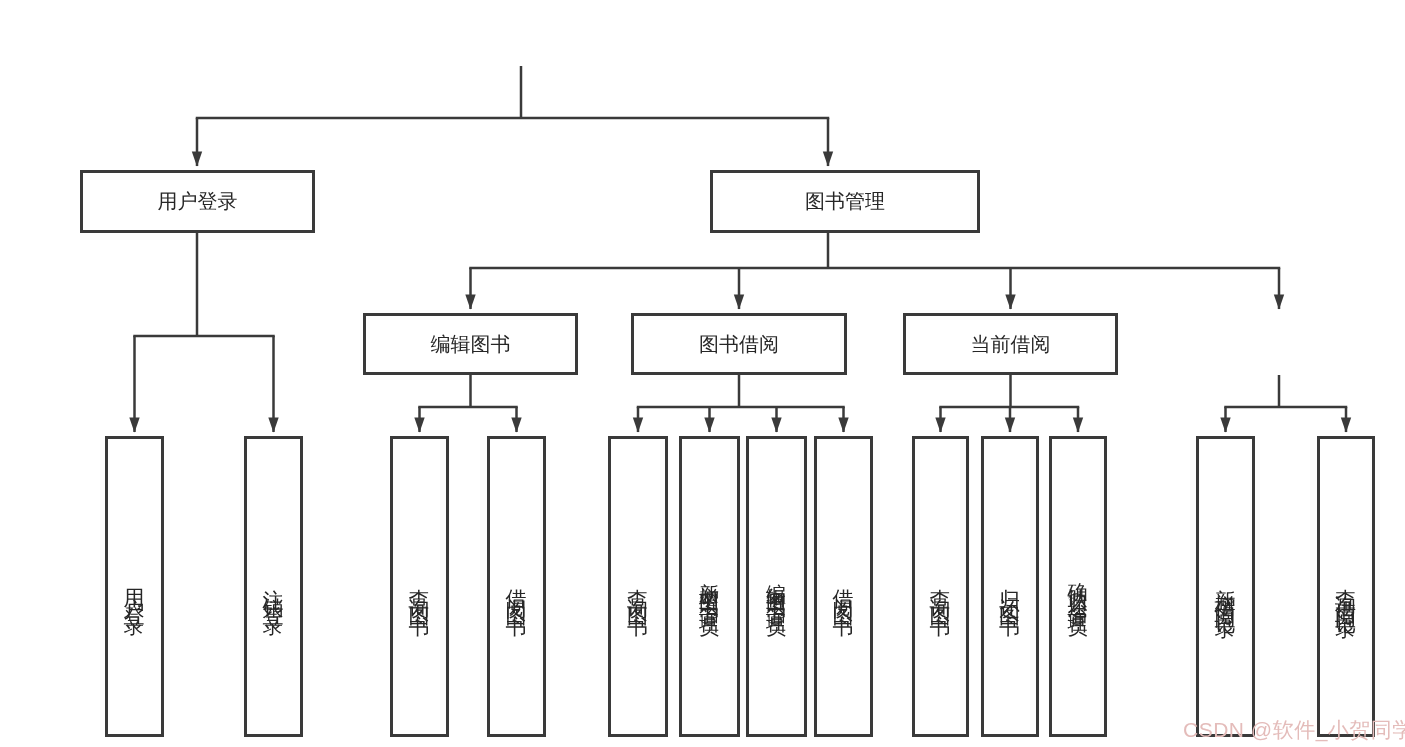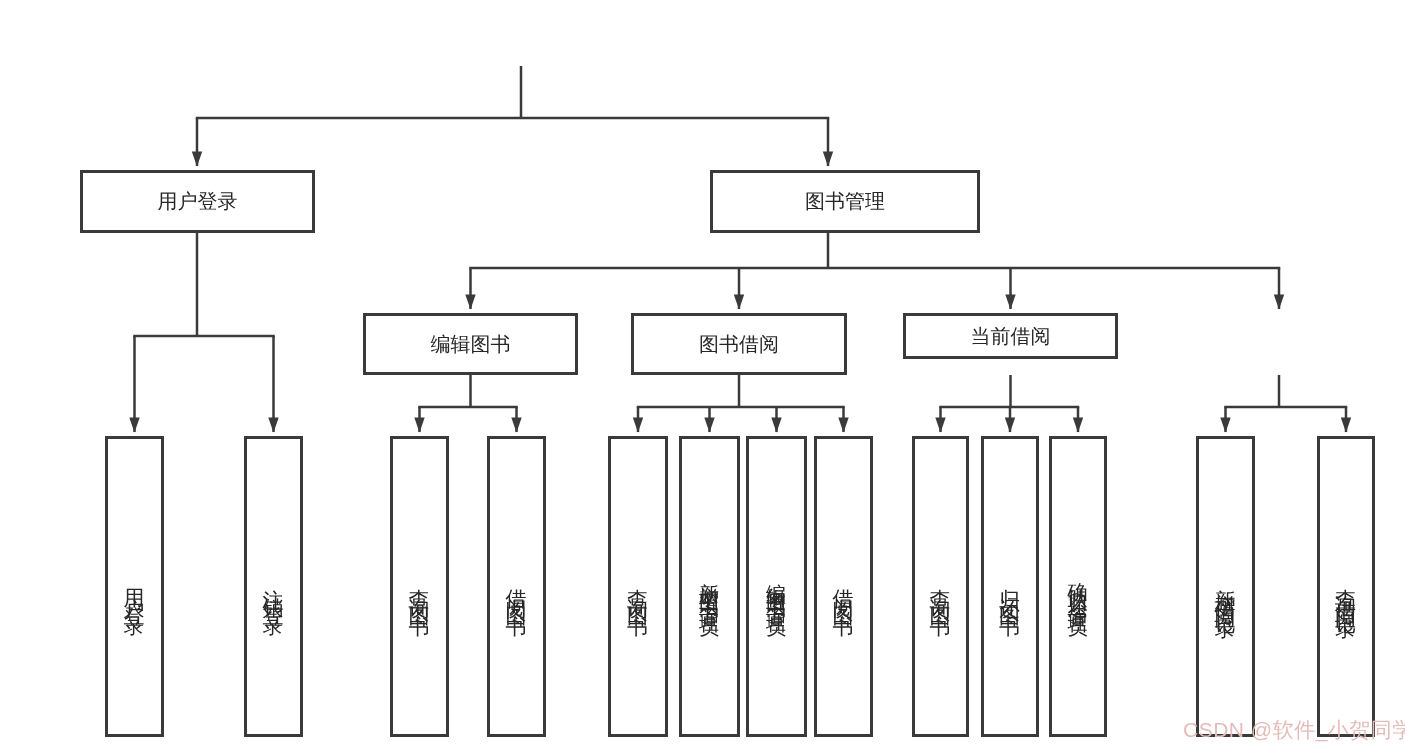--- a/index.html
+++ b/index.html
@@ -91,21 +91,21 @@
     <path class="wire" d="M1225.5 407 V432" marker-end="url(#arw)"></path>
     <path class="wire" d="M1346 407 V432" marker-end="url(#arw)"></path>
   </svg>
 
 
   <div class="node" style="left:80px;top:170px;width:235px;height:63px;">用户登录</div>
   <div class="node" style="left:710px;top:170px;width:270px;height:63px;">图书管理</div>
 
   <div class="node" style="left:363px;top:313px;width:215px;height:62px;">编辑图书</div>
   <div class="node" style="left:631px;top:313px;width:216px;height:62px;">图书借阅</div>
-  <div class="node" style="left:903px;top:313px;width:215px;height:46px;">当前借阅</div>
+  <div class="node" style="left:903px;top:313px;width:215px;height:62px;">当前借阅</div>
 
   <div class="node vnode" style="left:105px;top:436px;width:59px;height:301px;">用户登录</div>
   <div class="node vnode" style="left:244px;top:436px;width:59px;height:301px;">注销登录</div>
 
   <div class="node vnode" style="left:390px;top:436px;width:59px;height:301px;">查询图书</div>
   <div class="node vnode" style="left:487px;top:436px;width:59px;height:301px;">借阅图书</div>
 
   <div class="node vnode" style="left:608px;top:436px;width:60px;height:301px;">查询图书</div>
   <div class="node vnode" style="left:679px;top:436px;width:61px;height:301px;letter-spacing:5px;font-size:20px;">新增图书（管理员）</div>
   <div class="node vnode" style="left:746px;top:436px;width:61px;height:301px;letter-spacing:5px;font-size:20px;">编辑图书（管理员）</div>

